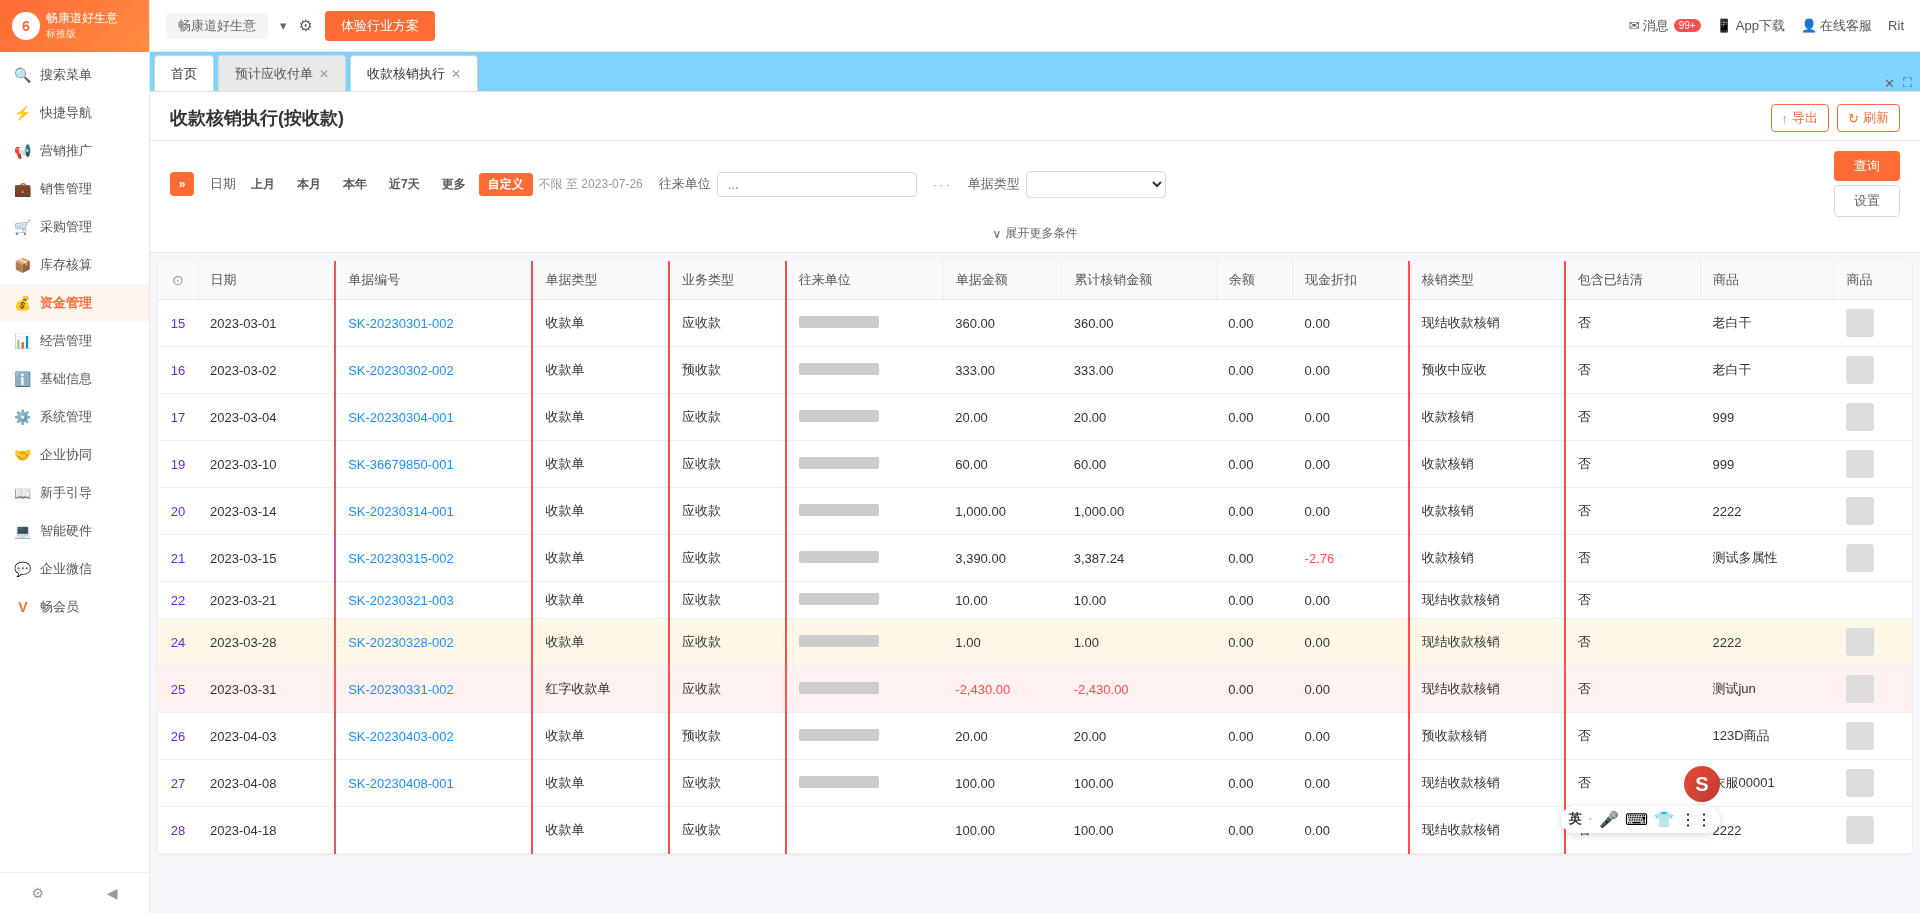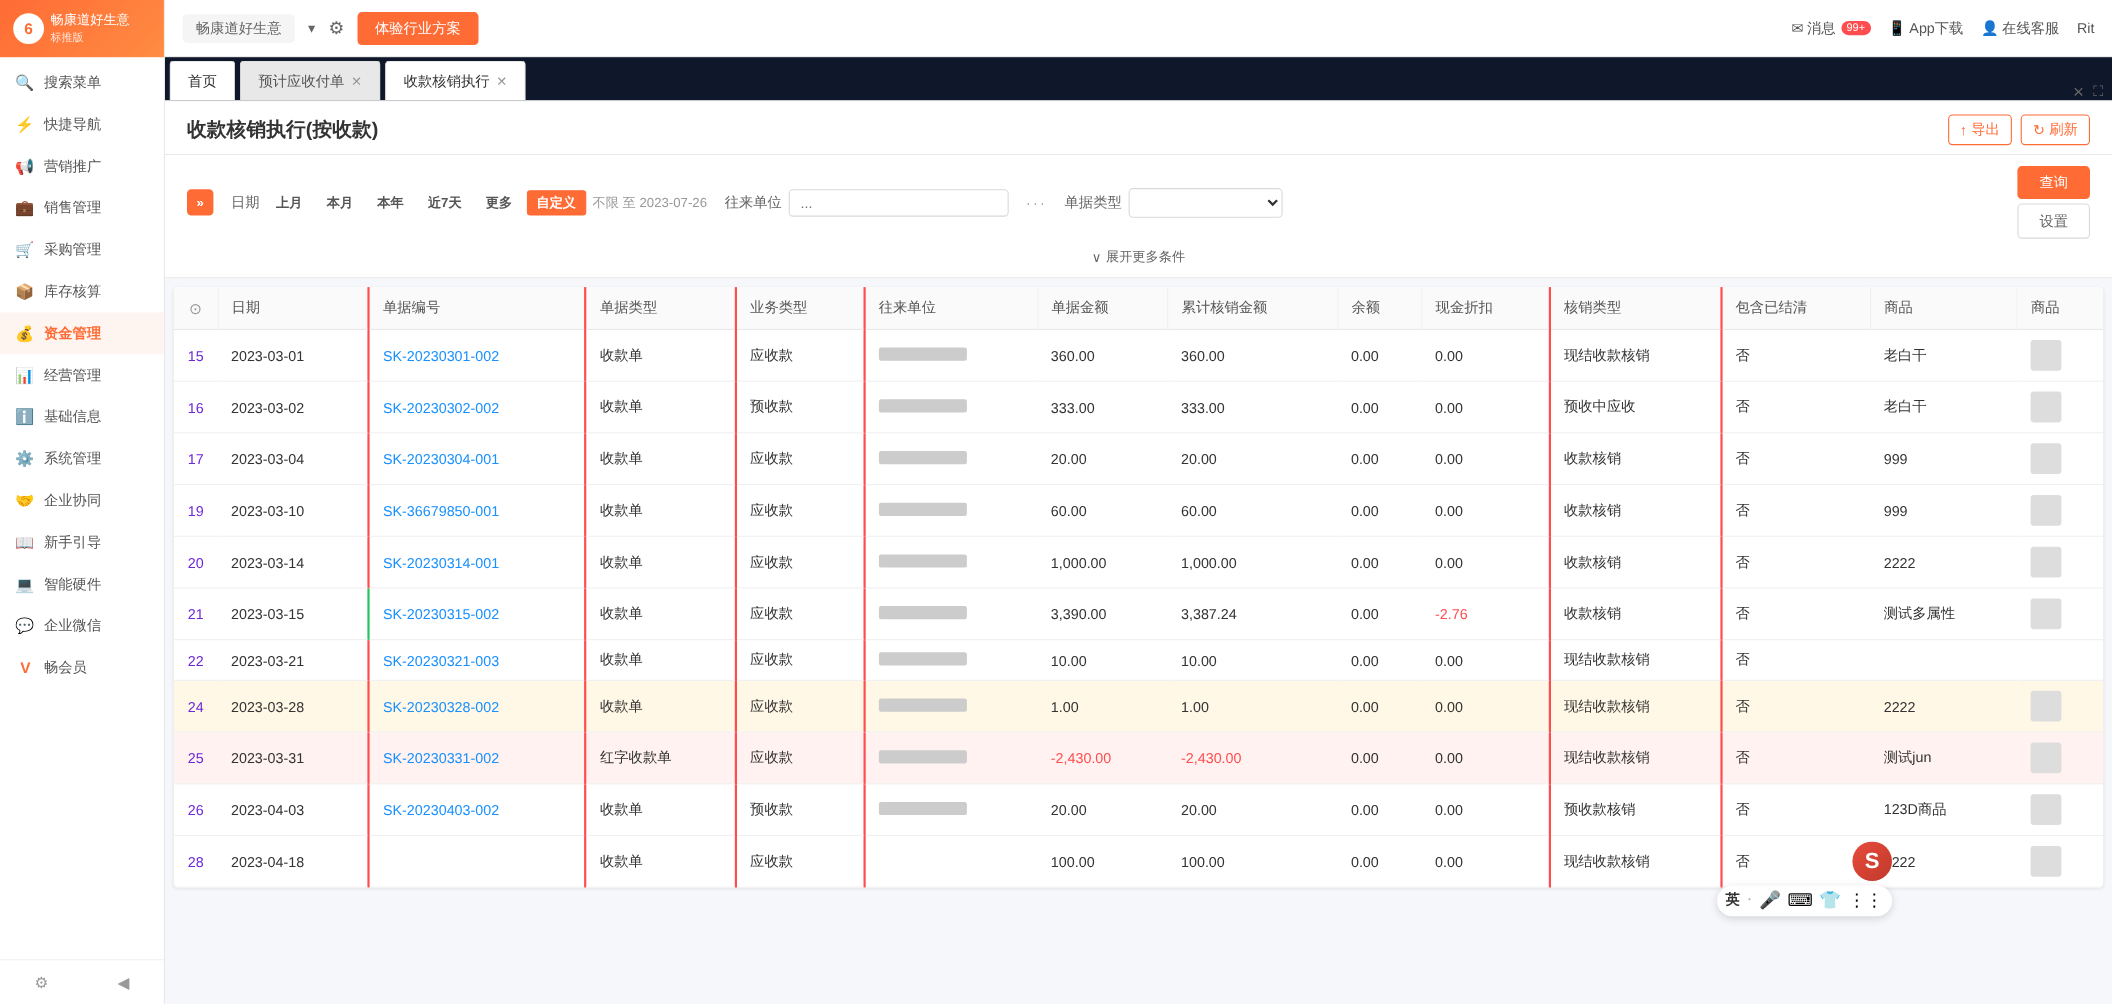--- a/index.html
+++ b/index.html
@@ -98,21 +98,21 @@
       color: white;
       border-radius: 10px;
       font-size: 10px;
       padding: 1px 5px;
       margin-left: 2px;
     }
     .topbar-right-item { cursor: pointer; display: flex; align-items: center; gap: 3px; }
 
     
     .tabbar {
-      background: #0f172a;
+      background: #7dd3fc;
       height: 40px;
       display: flex;
       align-items: flex-end;
       padding: 0 0 0 0;
       border-bottom: 1px solid #e0e0e0;
     }
     .tab {
       height: 36px;
       padding: 0 16px;
       display: flex;
@@ -623,21 +623,21 @@
       <td style="border-left:2px solid #ff4d4f; border-right:2px solid #ff4d4f;">收款核销</td>
       <td>否</td>
       <td>2222</td>
       <td>
         <span style="display:inline-block;width:28px;height:28px;background:#ddd;border-radius:3px;vertical-align:middle;"></span>
       </td>
     </tr>
               <tr>
       <td class="col-num">21</td>
       <td>2023-03-15</td>
-      <td style="border-left:2px solid #22c55e; border-right:2px solid #ff4d4f;"><a class="link-text">SK-20230315-002</a></td>
+      <td style="border-left:2px solid #ec4899; border-right:2px solid #ff4d4f;"><a class="link-text">SK-20230315-002</a></td>
       <td>收款单</td>
       <td style="border-left:2px solid #ff4d4f; border-right:2px solid #ff4d4f;">应收款</td>
       <td><span style="display:inline-block;width:80px;height:12px;background:#ccc;border-radius:2px;"></span></td>
       <td class="">3,390.00</td>
       <td class="">3,387.24</td>
       <td>0.00</td>
       <td class="red-text">-2.76</td>
       <td style="border-left:2px solid #ff4d4f; border-right:2px solid #ff4d4f;">收款核销</td>
       <td>否</td>
       <td>测试多属性</td>
@@ -706,20 +706,38 @@
       <td>收款单</td>
       <td style="border-left:2px solid #ff4d4f; border-right:2px solid #ff4d4f;">预收款</td>
       <td><span style="display:inline-block;width:80px;height:12px;background:#ccc;border-radius:2px;"></span></td>
       <td class="">20.00</td>
       <td class="">20.00</td>
       <td>0.00</td>
       <td class="">0.00</td>
       <td style="border-left:2px solid #ff4d4f; border-right:2px solid #ff4d4f;">预收款核销</td>
       <td>否</td>
       <td>123D商品</td>
+      <td>
+        <span style="display:inline-block;width:28px;height:28px;background:#ddd;border-radius:3px;vertical-align:middle;"></span>
+      </td>
+    </tr>
+              <tr>
+      <td class="col-num">27</td>
+      <td>2023-04-08</td>
+      <td style="border-left:2px solid #ff4d4f; border-right:2px solid #ff4d4f;"><a class="link-text">SK-20230408-001</a></td>
+      <td>收款单</td>
+      <td style="border-left:2px solid #ff4d4f; border-right:2px solid #ff4d4f;">应收款</td>
+      <td><span style="display:inline-block;width:80px;height:12px;background:#ccc;border-radius:2px;"></span></td>
+      <td class="">100.00</td>
+      <td class="">100.00</td>
+      <td>0.00</td>
+      <td class="">0.00</td>
+      <td style="border-left:2px solid #ff4d4f; border-right:2px solid #ff4d4f;">现结收款核销</td>
+      <td>否</td>
+      <td>衣服00001</td>
       <td>
         <span style="display:inline-block;width:28px;height:28px;background:#ddd;border-radius:3px;vertical-align:middle;"></span>
       </td>
     </tr>
               <tr>
       <td class="col-num">28</td>
       <td>2023-04-18</td>
       <td style="border-left:2px solid #ff4d4f; border-right:2px solid #ff4d4f;"></td>
       <td>收款单</td>
       <td style="border-left:2px solid #ff4d4f; border-right:2px solid #ff4d4f;">应收款</td>

